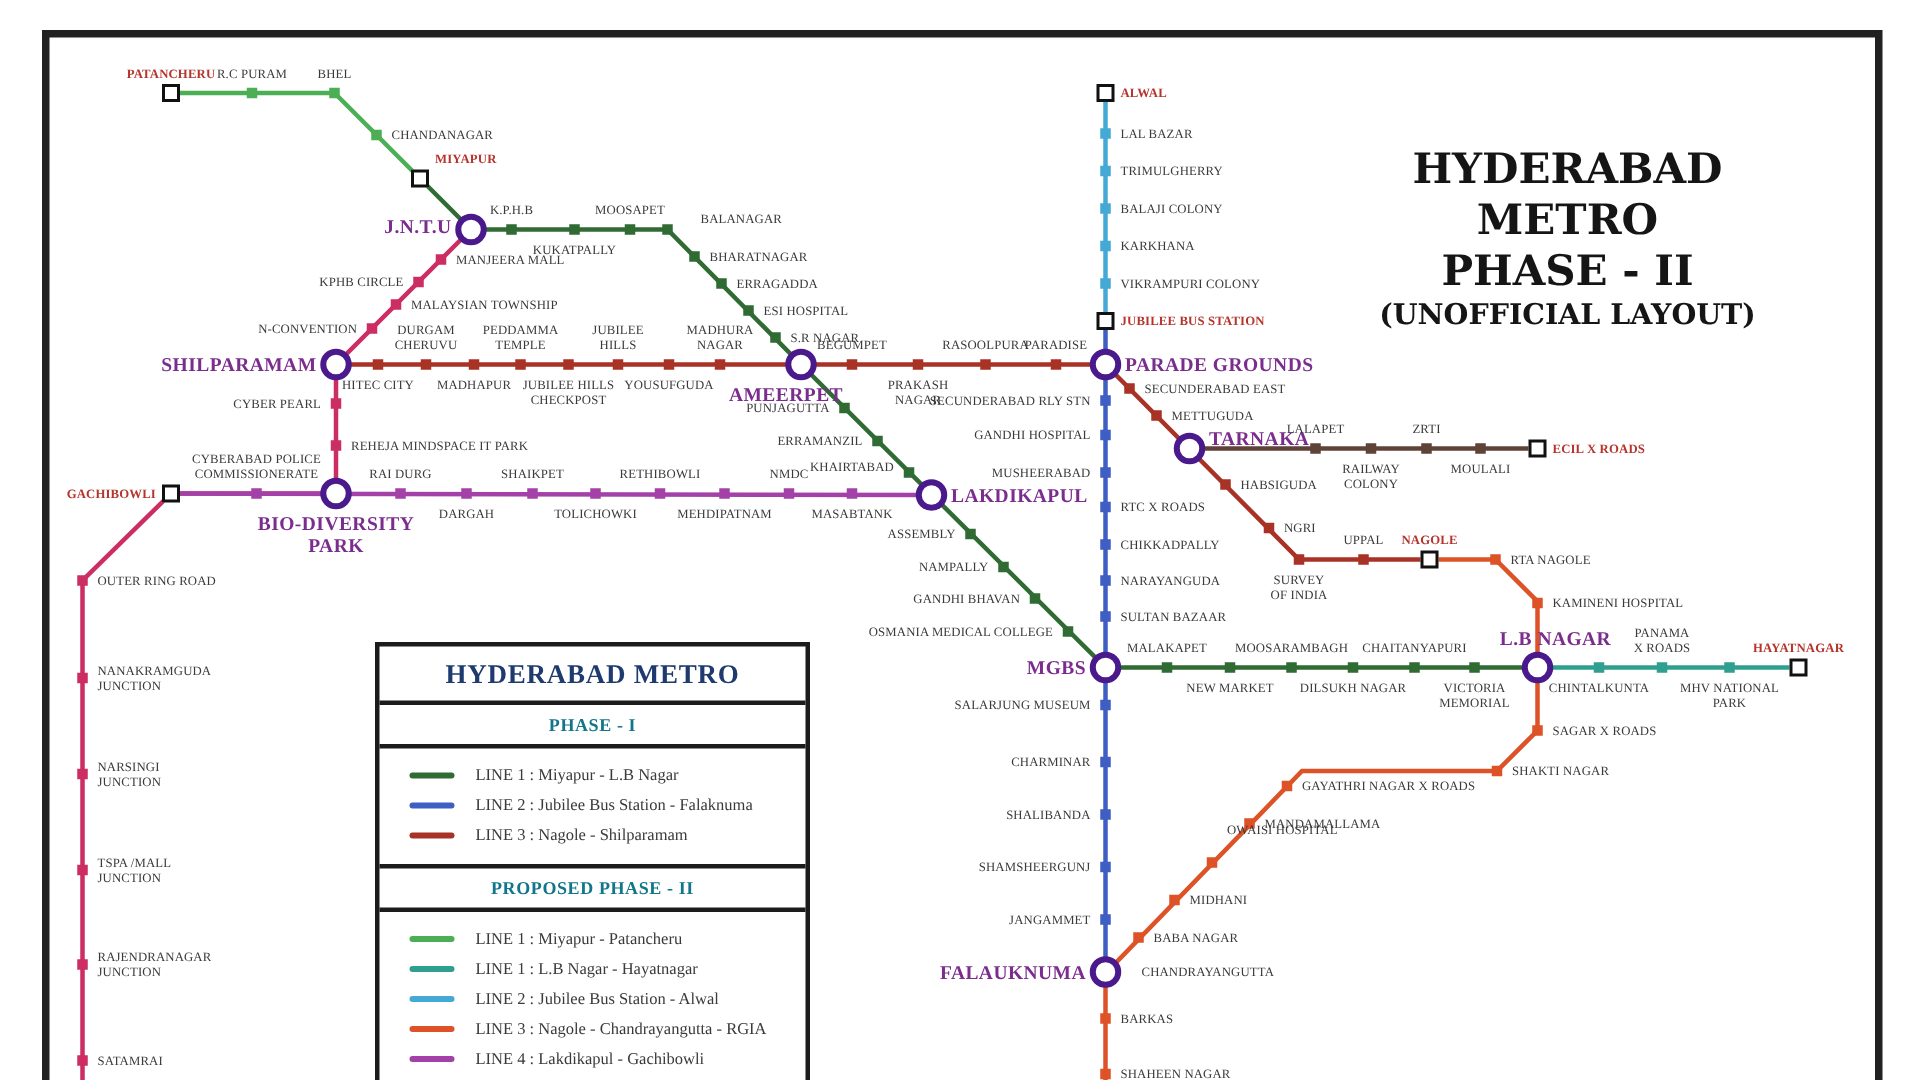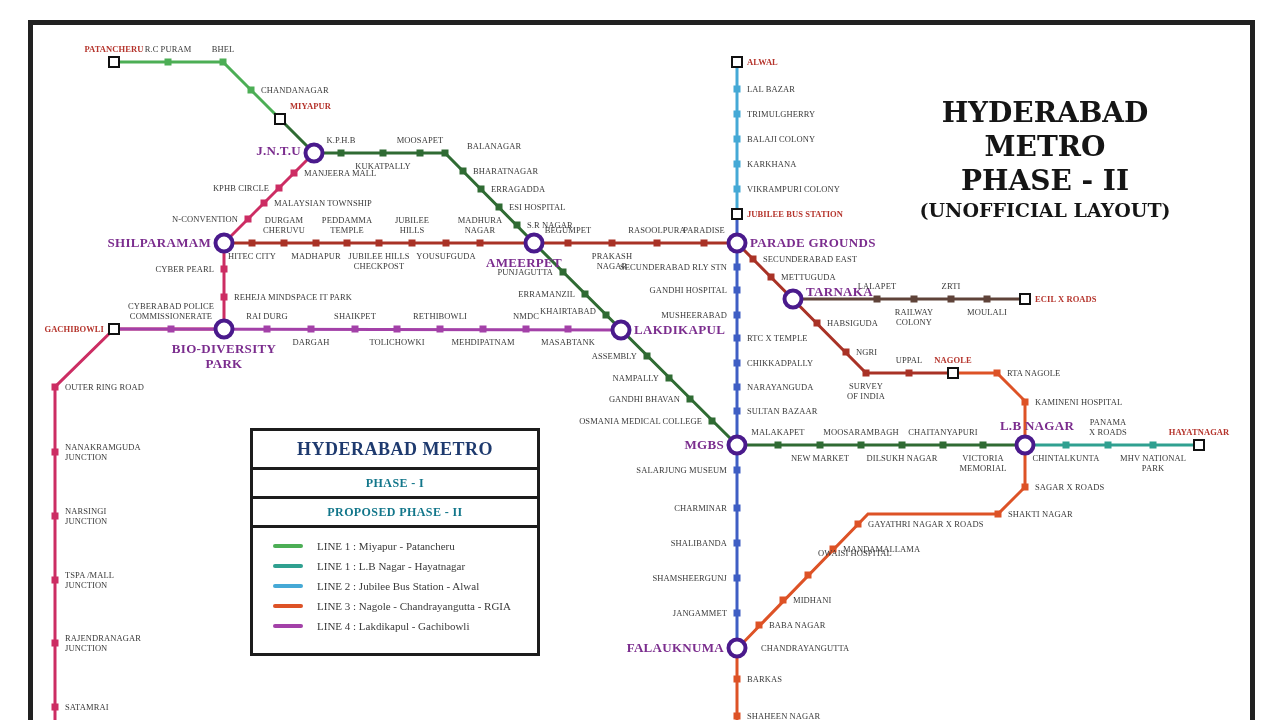--- a/index.html
+++ b/index.html
@@ -46,20 +46,34 @@
 
   <div class="map-title">
     <div class="t1">HYDERABAD METRO</div>
     <div class="t2">PHASE - II</div>
     <div class="t3">(UNOFFICIAL LAYOUT)</div>
   </div>
 
   <div class="legend">
     <div class="legend-title">HYDERABAD METRO</div>
     <div class="legend-phase">PHASE - I</div>
+    <div class="legend-rows bordered" id="legend-phase1">
+        <div class="legend-row">
+          <span class="legend-swatch" style="background: rgb(47, 107, 51);"></span>
+          <span class="legend-text">LINE 1 : Miyapur - L.B Nagar</span>
+        </div>
+        <div class="legend-row">
+          <span class="legend-swatch" style="background: rgb(63, 94, 196);"></span>
+          <span class="legend-text">LINE 2 : Jubilee Bus Station - Falaknuma</span>
+        </div>
+        <div class="legend-row">
+          <span class="legend-swatch" style="background: rgb(169, 50, 38);"></span>
+          <span class="legend-text">LINE 3 : Nagole - Shilparamam</span>
+        </div>
+      </div>
     <div class="legend-phase">PROPOSED PHASE - II</div>
     <div class="legend-rows" id="legend-phase2">
         <div class="legend-row">
           <span class="legend-swatch" style="background: rgb(76, 174, 85);"></span>
           <span class="legend-text">LINE 1 : Miyapur - Patancheru</span>
         </div>
         <div class="legend-row">
           <span class="legend-swatch" style="background: rgb(47, 160, 144);"></span>
           <span class="legend-text">LINE 1 : L.B Nagar - Hayatnagar</span>
         </div>
@@ -155,21 +169,21 @@
     <div class="lbl a-above inter" style="left: 1037px; top: 433px;">L.B NAGAR</div>
     <div class="mk inter" style="left: 737px; top: 243px;"></div>
     <div class="lbl a-right inter" style="left: 750px; top: 243px;">PARADE GROUNDS</div>
     <div class="mk normal" style="background: rgb(63, 94, 196); left: 737px; top: 267px;"></div>
     <div class="lbl a-left" style="left: 727px; top: 267px;">SECUNDERABAD RLY STN</div>
     <div class="mk normal" style="background: rgb(63, 94, 196); left: 737px; top: 290px;"></div>
     <div class="lbl a-left" style="left: 727px; top: 290px;">GANDHI HOSPITAL</div>
     <div class="mk normal" style="background: rgb(63, 94, 196); left: 737px; top: 315px;"></div>
     <div class="lbl a-left" style="left: 727px; top: 315px;">MUSHEERABAD</div>
     <div class="mk normal" style="background: rgb(63, 94, 196); left: 737px; top: 338px;"></div>
-    <div class="lbl a-right" style="left: 747px; top: 338px;">RTC X TEMPLE</div>
+    <div class="lbl a-right" style="left: 747px; top: 338px;">RTC X ROADS</div>
     <div class="mk normal" style="background: rgb(63, 94, 196); left: 737px; top: 363px;"></div>
     <div class="lbl a-right" style="left: 747px; top: 363px;">CHIKKADPALLY</div>
     <div class="mk normal" style="background: rgb(63, 94, 196); left: 737px; top: 387px;"></div>
     <div class="lbl a-right" style="left: 747px; top: 387px;">NARAYANGUDA</div>
     <div class="mk normal" style="background: rgb(63, 94, 196); left: 737px; top: 411px;"></div>
     <div class="lbl a-right" style="left: 747px; top: 411px;">SULTAN BAZAAR</div>
     <div class="mk normal" style="background: rgb(63, 94, 196); left: 737px; top: 470px;"></div>
     <div class="lbl a-left" style="left: 727px; top: 470px;">SALARJUNG MUSEUM</div>
     <div class="mk normal" style="background: rgb(63, 94, 196); left: 737px; top: 508px;"></div>
     <div class="lbl a-left" style="left: 727px; top: 508px;">CHARMINAR</div>

